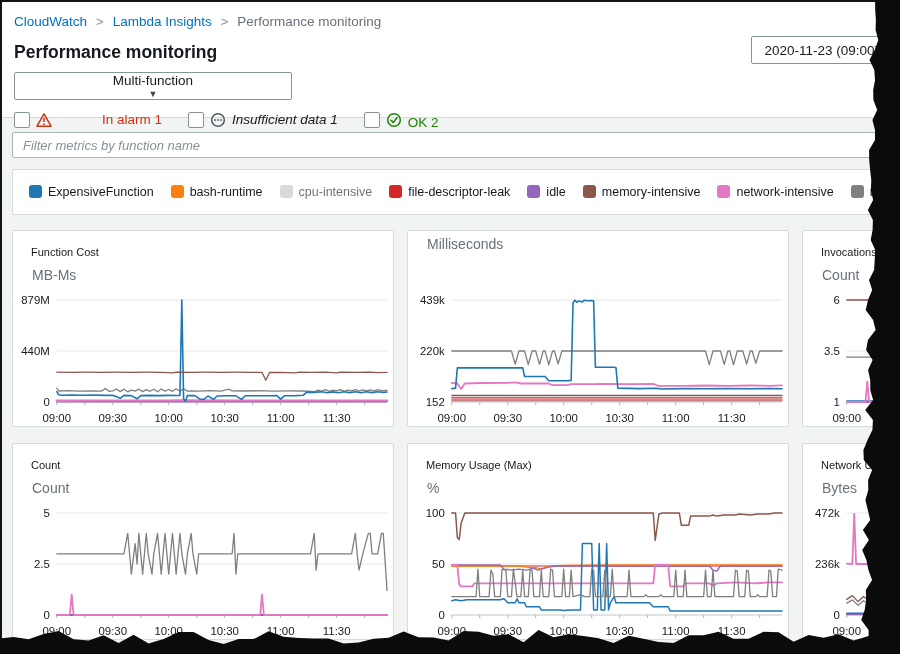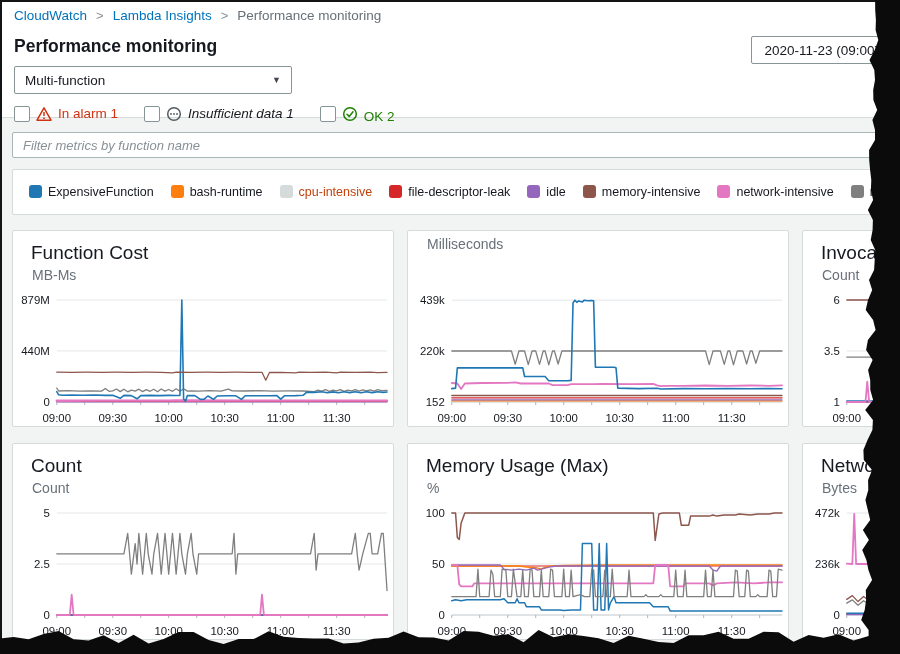--- a/index.html
+++ b/index.html
@@ -1,46 +1,46 @@
 <!DOCTYPE html>
 <html><head>
 <meta charset="utf-8">
 <style>
   html,body{margin:0;padding:0;overflow:hidden;}
   body{width:900px;height:654px;position:relative;background:#fff;
        font-family:"Liberation Sans",sans-serif;color:#16191f;}
   
-  .header{background:#fff;padding:6px 14px 0;border-bottom:1px solid #d5dbdb;height:118px;box-sizing:border-box;position:relative;z-index:2;}
+  .header{background:#fff;padding:12px 14px 0;border-bottom:1px solid #d5dbdb;height:118px;box-sizing:border-box;position:relative;z-index:2;}
   .breadcrumb{display:flex;align-items:center;gap:9px;font-size:13.5px;height:18px;}
   .crumb-link{cursor:pointer;}
   .crumb-sep{color:#879196;font-size:13px;}
   .crumb-current{color:#687078;}
   .page-title{font-size:17.5px;font-weight:700;color:#16191f;margin:12px 0 0 0;height:21px;}
   .fn-select{margin-top:9px;width:256px;height:26px;border:1px solid #879596;border-radius:2px;background:#fff;
-             display:flex;align-items:center;justify-content:space-between;padding:0 10px;font-size:13.5px;cursor:pointer;}
+             display:flex;align-items:center;justify-content:space-between;padding:0 10px;font-size:13.5px;cursor:pointer;flex-direction:column;}
   .caret{font-size:9px;color:#414750;}
   .filters-row{display:flex;align-items:center;gap:26px;margin-top:9px;font-size:13.5px;}
   .chip{display:flex;align-items:center;gap:6px;}
   .cbx{width:14px;height:14px;border:1px solid #879596;border-radius:2px;background:#fff;cursor:pointer;flex:none;}
   .chip svg{flex:none;}
   .date-btn{position:absolute;top:36px;right:8px;height:26px;border:1px solid #879596;border-radius:2px;background:#fff;
             font-size:13.5px;color:#16191f;display:flex;align-items:center;padding:0 12px;cursor:pointer;white-space:nowrap;}
   
   .graybody{position:absolute;top:118px;left:0;width:900px;bottom:0;background:#f2f3f3;}
   .filter-input{display:block;margin:14px 0 0 12px;width:1110px;height:26px;box-sizing:border-box;border:1px solid #aab7b8;
                 border-radius:2px;padding:0 10px;font-size:13px;font-family:"Liberation Sans",sans-serif;color:#16191f;background:#fff;}
   .filter-input::placeholder{font-style:italic;color:#879196;}
   .legend-card{margin:11px 0 0 12px;width:1110px;box-sizing:border-box;background:#fff;border:1px solid #d5dbdb;border-radius:2px;
                padding:15px 16px;display:flex;align-items:center;gap:17px;flex-wrap:nowrap;}
   .litem{display:flex;align-items:flex-start;gap:6px;font-size:12.5px;color:#16191f;cursor:pointer;white-space:nowrap;}
   .litem .sw{width:13px;height:13px;border-radius:3px;flex:none;}
-  .litem.off{color:#c2410c;}
+  .litem.off{color:#737373;}
   .charts-grid{margin:15px 0 0 12px;display:grid;grid-template-columns:repeat(3,382px);grid-gap:16px 13px;width:1172px;}
   .panel{background:#fff;border:1px solid #d5dbdb;border-radius:2px;height:197px;box-sizing:border-box;display:flex;flex-direction:column;}
-  .ptitle{font-size:19px;color:#16191f;padding:12px 18px 0;line-height:19px;}
+  .ptitle{font-size:11px;color:#16191f;padding:12px 18px 0;line-height:19px;}
   .punit{font-size:14px;color:#687078;margin:7px 0 0 19px;line-height:13px;}
   svg.chart{display:block;width:100%;height:136px;margin-top:auto;}
   
   .frame{position:absolute;inset:0;border-top:2px solid #121416;border-left:2px solid #121416;pointer-events:none;z-index:40;}
   #tear{position:absolute;top:0;left:0;pointer-events:none;z-index:50;}
 </style>
 </head>
 <body>
 
 <div class="header">
@@ -57,21 +57,21 @@
     <span class="caret">▼</span>
   </div>
   <div class="filters-row">
     <label class="chip">
       <span class="cbx"></span>
       <svg width="16" height="16" viewBox="0 0 16 16">
         <path d="M8 1.8 L15 14.2 H1 Z" fill="none" stroke="#d13212" stroke-width="1.5" stroke-linejoin="round"></path>
         <line x1="8" y1="6" x2="8" y2="10" stroke="#d13212" stroke-width="1.5"></line>
         <circle cx="8" cy="12.2" r="0.9" fill="#d13212"></circle>
       </svg>
-      <span style="color: rgb(209, 50, 18);">In alarm 1</span>
+      <span style="color: rgb(209, 50, 18); margin-left: 44px;">In alarm 1</span>
     </label>
     <label class="chip">
       <span class="cbx"></span>
       <svg width="16" height="16" viewBox="0 0 16 16">
         <circle cx="8" cy="8" r="6.3" fill="none" stroke="#545b64" stroke-width="1.5"></circle>
         <circle cx="5" cy="8" r="0.9" fill="#545b64"></circle>
           <circle cx="8" cy="8" r="0.9" fill="#545b64"></circle>
           <circle cx="11" cy="8" r="0.9" fill="#545b64"></circle>
       </svg>
       <span style="color: rgb(22, 25, 31); font-style: italic;">Insufficient data 1</span>

